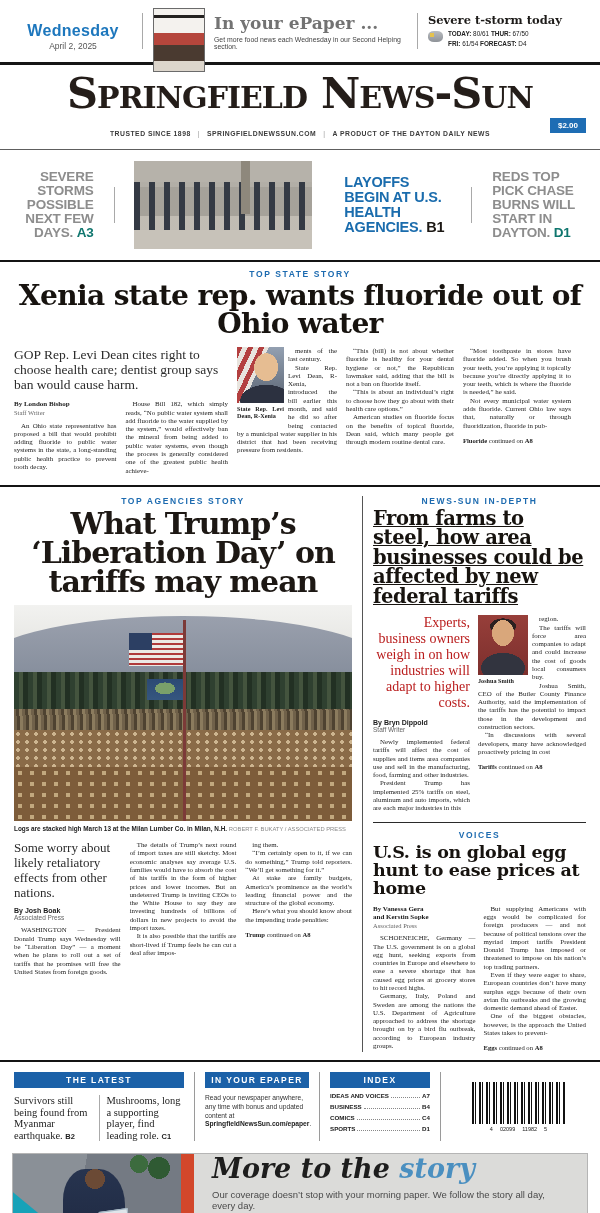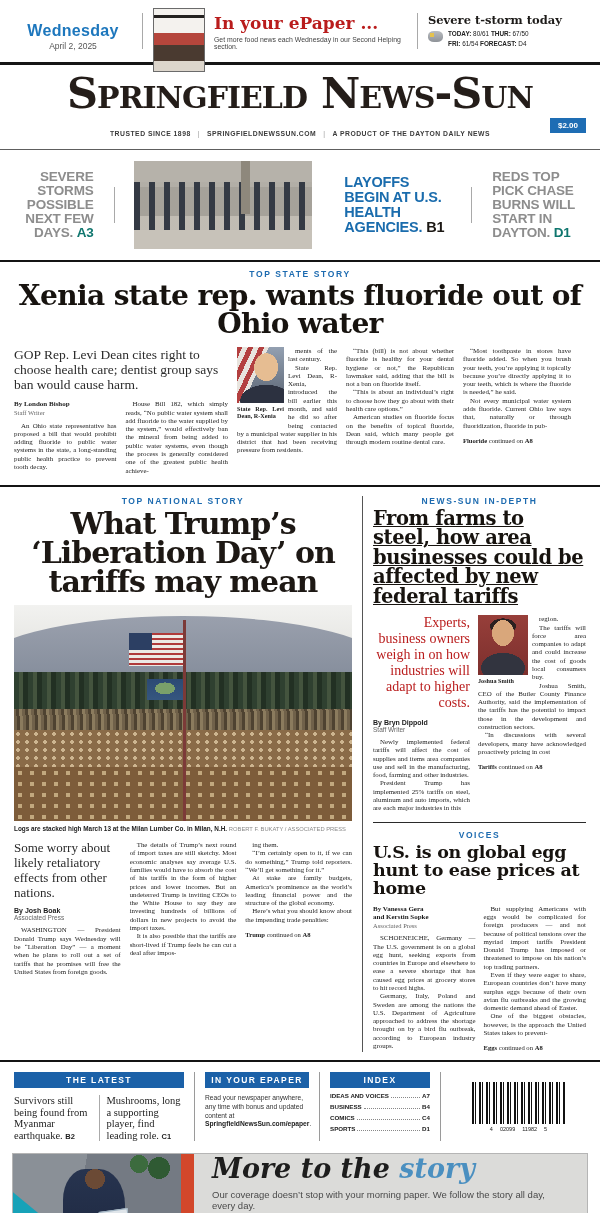--- a/index.html
+++ b/index.html
@@ -6,21 +6,21 @@
   body{width:600px;height:1213px;overflow:hidden;font-family:"Liberation Sans",sans-serif;color:#1c1c1c;position:relative;}
   
   .topbar{display:flex;align-items:center;height:62px;border-bottom:3px solid #161616;padding:0 14px;position:relative;}
   .tb-date{width:118px;text-align:center;margin-top:11px;}
   .tb-day{font-size:16px;font-weight:bold;color:#1d77bd;letter-spacing:.3px;}
   .tb-dt{font-size:8.5px;color:#555;margin-top:1px;}
   .vbar{width:1px;height:36px;background:#a9a9a9;margin:0 10px;}
   .epaper{display:flex;align-items:center;gap:9px;flex:1;}
   .ep-thumb{width:50px;height:62px;border:1px solid #6b6b6b;position:relative;z-index:2;margin-top:18px;flex:none;
     background:linear-gradient(#f4f2ee 0 10%,#23211f 10% 15%,#f4f2ee 15% 38%,#b5463c 38% 58%,#4a3a30 58% 84%,#ddd6cc 84%);}
-  .ep-title{font-family:"DejaVu Serif",serif;font-weight:bold;font-size:17px;color:#b91c1c;}
+  .ep-title{font-family:"DejaVu Serif",serif;font-weight:bold;font-size:17px;color:#737373;}
   .ep-sub{font-size:6.9px;color:#444;margin-top:3px;}
   .weather{width:158px;display:flex;flex-direction:column;}
   .w-title{font-family:"DejaVu Serif",serif;font-weight:bold;font-size:11.5px;color:#1d1b19;}
   .w-body{display:flex;gap:5px;margin-top:2px;}
   .w-icon{width:15px;height:11px;flex:none;margin-top:2px;border-radius:40%;
     background:radial-gradient(circle 4px at 4px 4px,#e5c24d 0 60%,transparent 61%),linear-gradient(#b9bcc0,#8e9298);}
   .w-lines{font-size:6.4px;line-height:1.5;color:#222;}
   .w-lab{font-weight:bold;}
   
   .masthead{text-align:center;padding-top:7px;}
@@ -259,21 +259,21 @@
         <span class="cp">A8</span>
       </div>
     </div>
   </div>
 </div>
 <div class="rule-thick"></div>
 
 <div class="main">
 
   <div class="main-left">
-    <div class="kicker">TOP NATIONAL STORY</div>
+    <div class="kicker">TOP AGENCIES STORY</div>
     <div class="nat-head">What Trump’s ‘Liberation Day’ on tariffs may mean</div>
     <div class="lumber">
       <div class="lb-sky"></div>
       <div class="lb-mtn"></div>
       <div class="lb-forest"></div>
       <div class="lb-far"></div>
       <div class="lb-mid"></div>
       <div class="lb-near"></div>
       <div class="lb-pole"></div>
       <div class="lb-us"></div>

